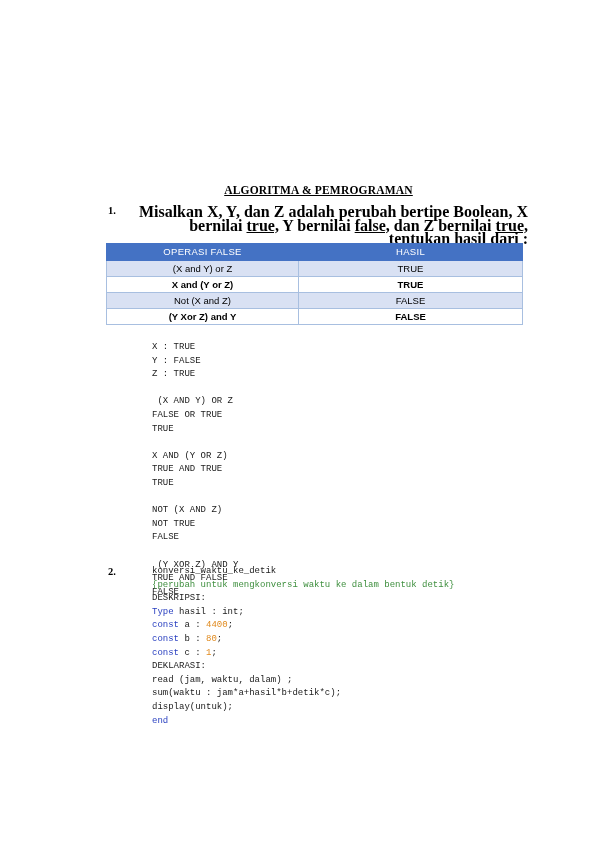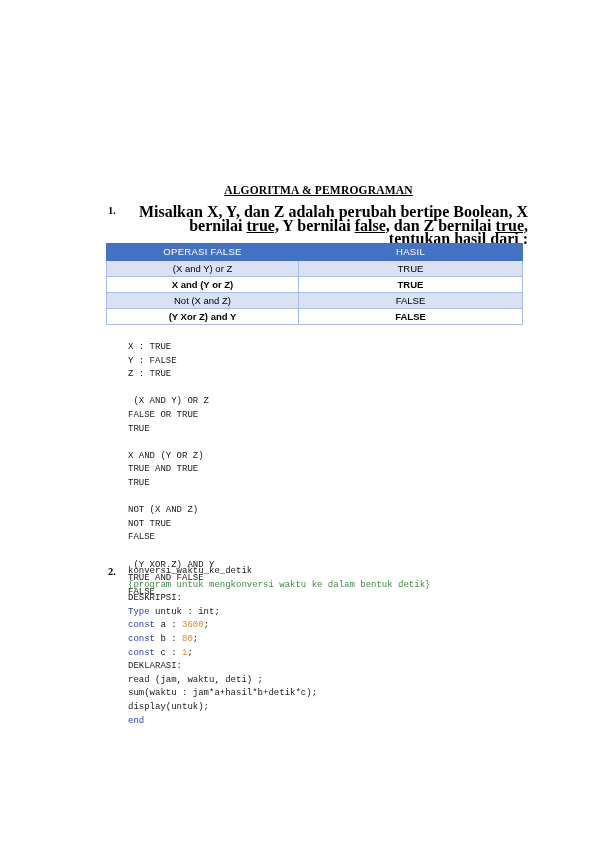--- a/index.html
+++ b/index.html
@@ -111,20 +111,21 @@
   .col-res { width: 224px; }
 
   
   .code-block {
     position: absolute;
     font-family: "Liberation Mono", monospace;
     font-size: 9px;
     line-height: 13.6px;
     color: #1a1a1a;
     white-space: pre;
+    margin-left: 24px;
   }
   #code-answers {
     left: 128px;
     top: 341px;
   }
 
   
   .item2-num {
     position: absolute;
     left: 108px;
@@ -209,25 +210,25 @@
 NOT TRUE
 FALSE
 
  (Y XOR Z) AND Y
 TRUE AND FALSE
 FALSE</div>
 
   <div class="item2-num">2.</div>
 
   <div class="code-block" id="code-program"><span>konversi_waktu_ke_detik</span>
-<span class="cmt">{program untuk mengkonversi waktu ke dalam bentuk detik}</span>
+<span class="cmt">{perubah untuk mengkonversi waktu ke dalam bentuk detik}</span>
 <span>DESKRIPSI:</span>
-<span class="kw">Type</span><span> untuk : int;</span>
-<span class="kw">const</span><span> a : </span><span class="num-lit">3600</span><span>;</span>
+<span class="kw">Type</span><span> hasil : int;</span>
+<span class="kw">const</span><span> a : </span><span class="num-lit">4400</span><span>;</span>
 <span class="kw">const</span><span> b : </span><span class="num-lit">80</span><span>;</span>
 <span class="kw">const</span><span> c : </span><span class="num-lit">1</span><span>;</span>
 <span>DEKLARASI:</span>
-<span>read (jam, waktu, deti) ;</span>
+<span>read (jam, waktu, dalam) ;</span>
 <span>sum(waktu : jam*a+hasil*b+detik*c);</span>
 <span>display(untuk);</span>
 <span class="kw">end</span></div>
 
 </div>
 
 </body></html>

